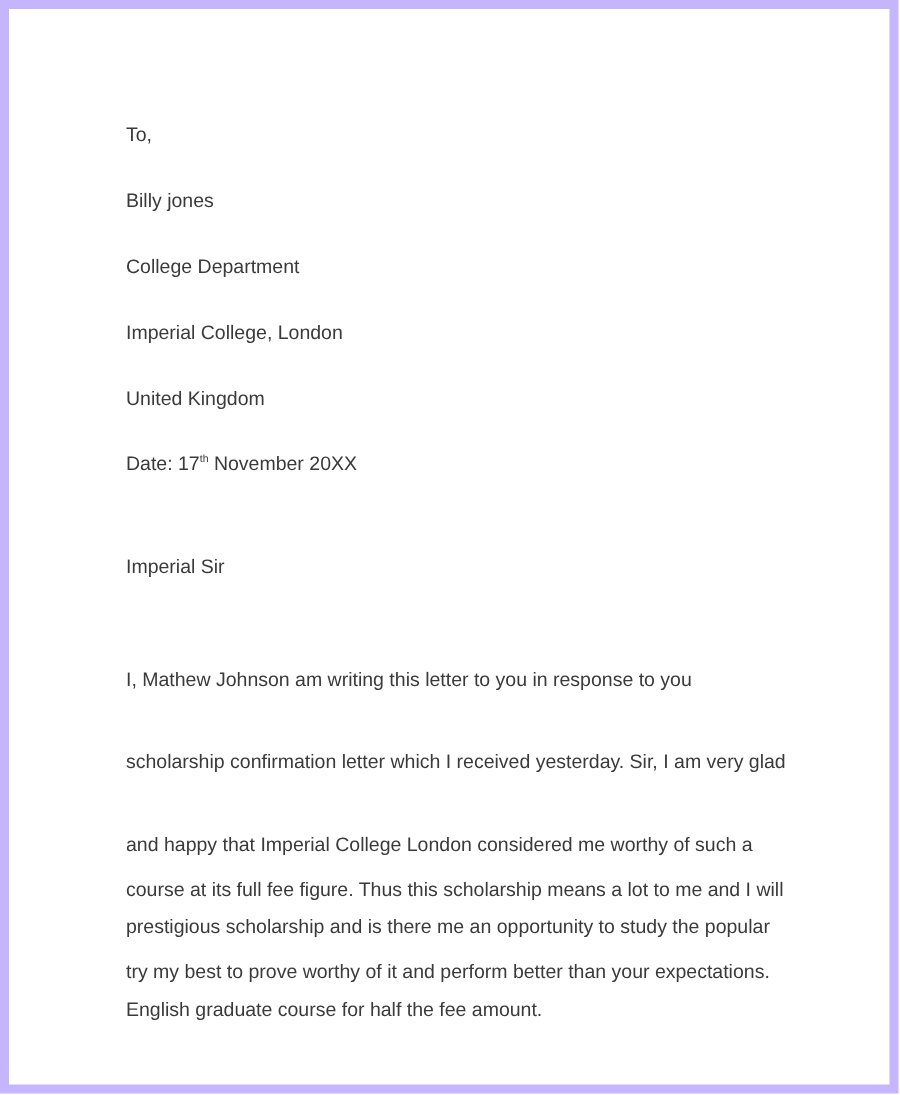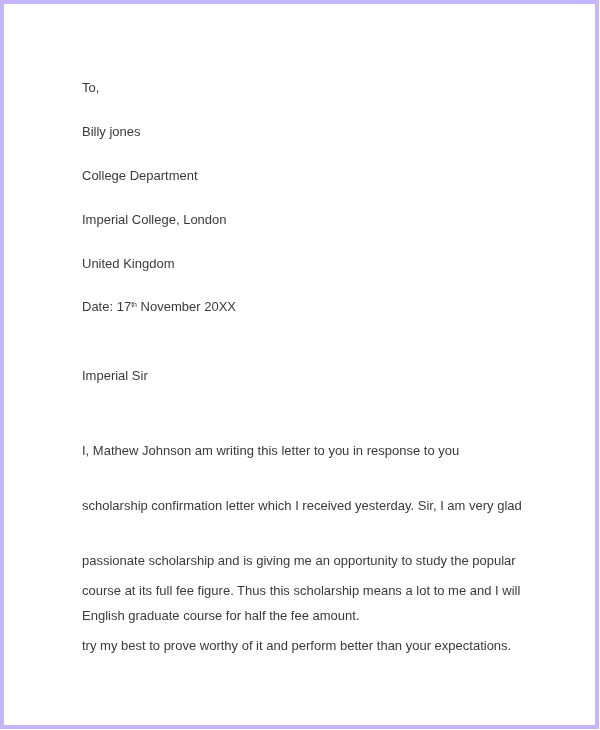--- a/index.html
+++ b/index.html
@@ -2,21 +2,21 @@
 <html><head>
   <meta charset="utf-8">
   <style>
     html, body { margin: 0; padding: 0; background: #ffffff; }
     body { width: 600px; height: 730px; overflow: hidden; }
     .page {
       position: relative;
       box-sizing: border-box;
       width: 599px;
       height: 729px;
-      border: 4px solid #c4b5fd;
+      border: 6px solid #c4b5fd;
       background: #ffffff;
       font-family: "Liberation Sans", sans-serif;
       font-size: 13px;
       color: #3a3a3a;
     }
     .line {
       position: absolute;
       left: 78px;
       white-space: nowrap;
       line-height: 16px;
@@ -35,21 +35,22 @@
   <div class="line" style="top:208px">Imperial College, London</div>
   <div class="line" style="top:252px">United Kingdom</div>
 
   <div class="line" style="top:295px"><span>Date: 17</span><sup>th</sup><span> November 20XX</span></div>
 
   <div class="line" style="top:364px">Imperial Sir</div>
 
   <div class="para" style="top:408px">
     <span class="pl">I, Mathew Johnson am writing this letter to you in response to you</span>
     <span class="pl">scholarship confirmation letter which I received yesterday. Sir, I am very glad</span>
-    <span class="pl">passionate scholarship and is giving me an opportunity to study the popular</span>
+    <span class="pl">and happy that Imperial College London considered me worthy of such a</span>
+    <span class="pl">prestigious scholarship and is there me an opportunity to study the popular</span>
     <span class="pl">English graduate course for half the fee amount.</span>
   </div>
 
   <div class="para" style="top:548px">
     <span class="pl">course at its full fee figure. Thus this scholarship means a lot to me and I will</span>
     <span class="pl">try my best to prove worthy of it and perform better than your expectations.</span>
   </div>
 </div>
 
 </body></html>

